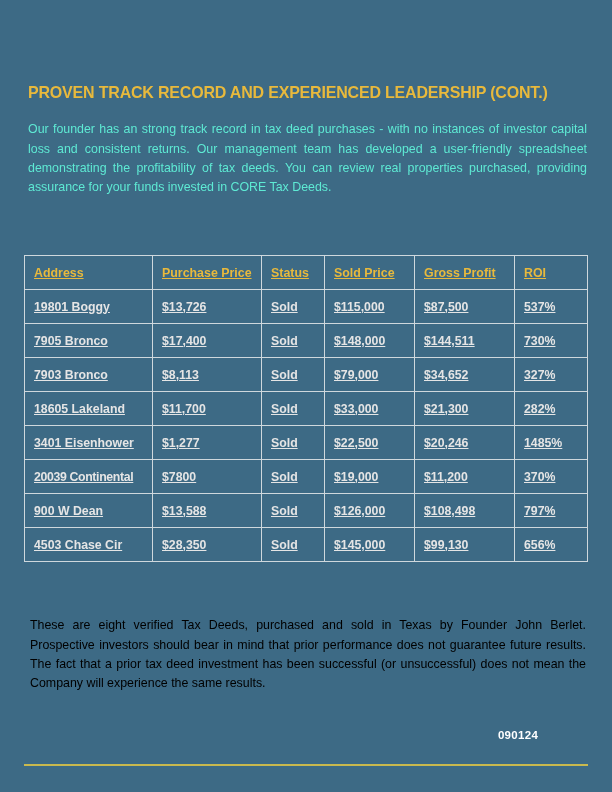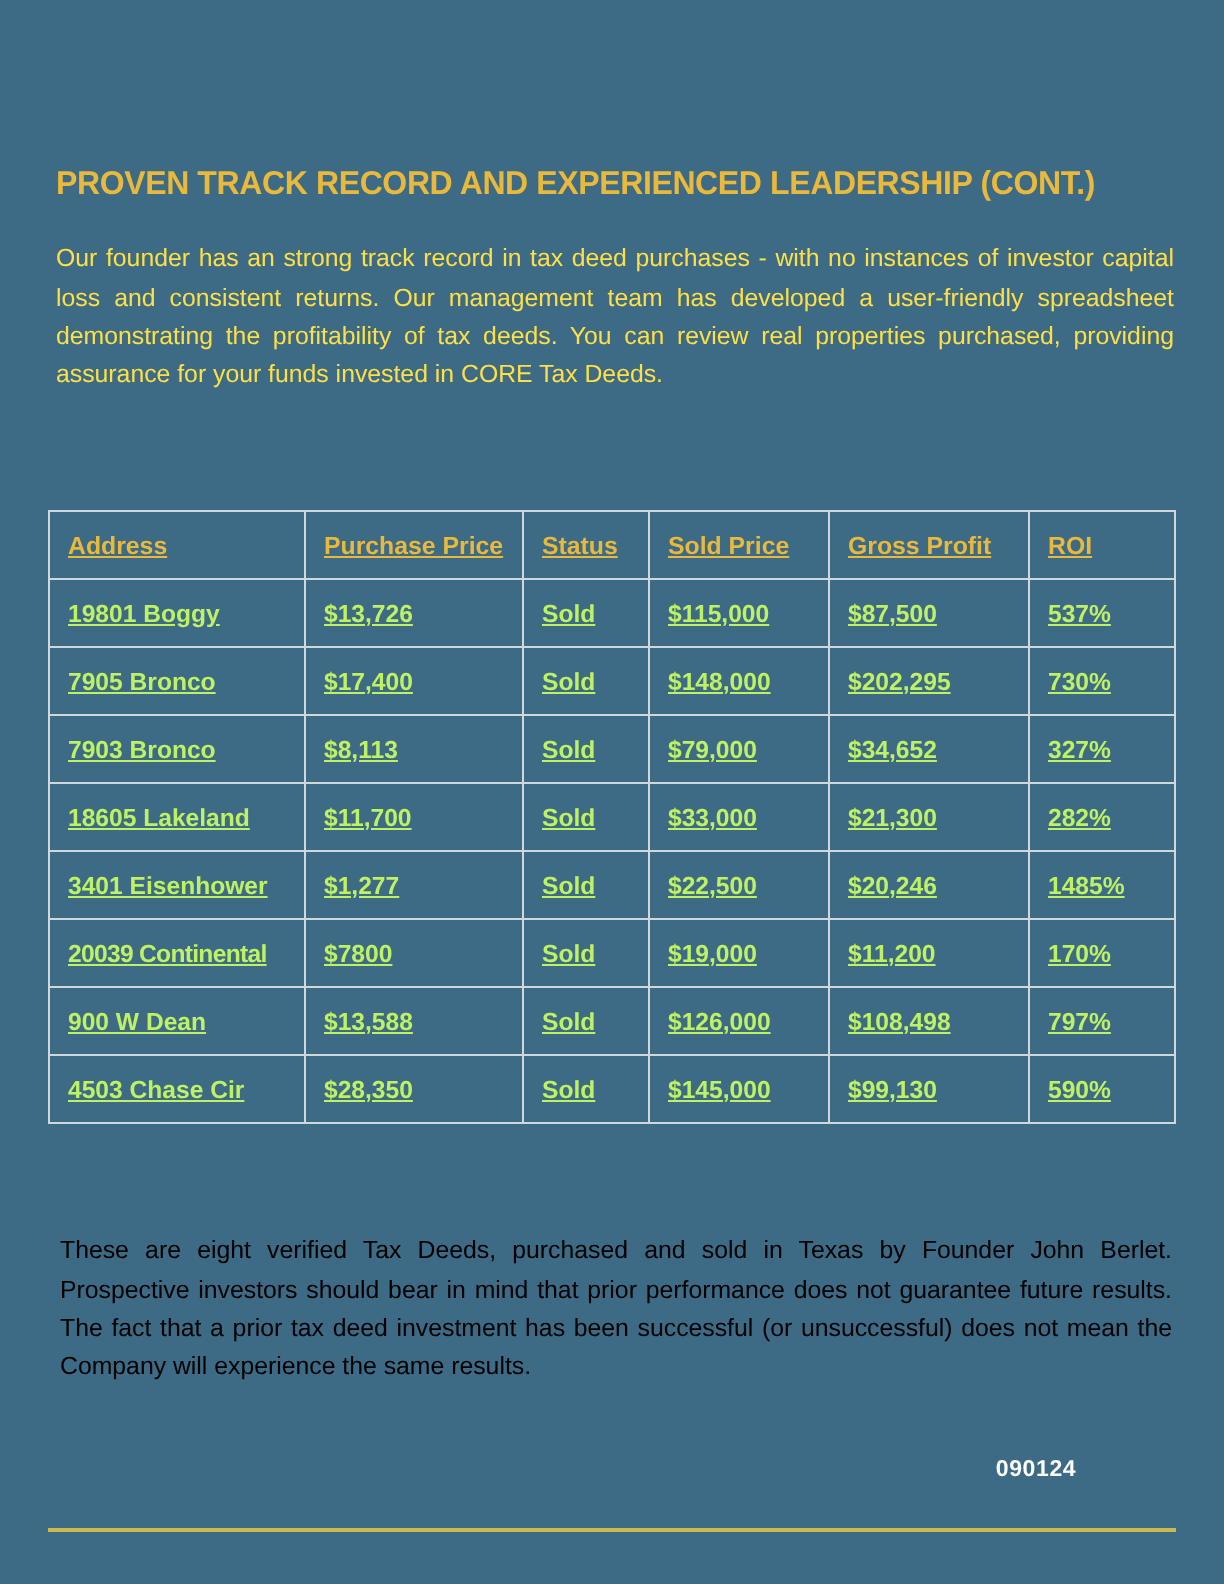--- a/index.html
+++ b/index.html
@@ -36,21 +36,21 @@
     transform: scaleX(0.97);
     transform-origin: left center;
   }
 
   
   .intro {
     position: absolute;
     left: 28px;
     top: 108px;
     width: 559px;
-    color: #fde047;
+    color: #5eead4;
     font-size: 12.4px;
     line-height: 19.2px;
     text-align: justify;
     text-justify: inter-word;
     font-stretch: condensed;
   }
 
   
   .table-wrap {
     position: absolute;
@@ -75,21 +75,21 @@
     font-stretch: condensed;
     overflow: hidden;
     white-space: nowrap;
     text-decoration: underline;
   }
   table.deeds th {
     color: #e8b93c;
     font-size: 12.4px;
   }
   table.deeds td {
-    color: #bef264;
+    color: #e5e5e5;
   }
   
   .col-address  { width: 128px; }
   .col-purchase { width: 109px; }
   .col-status   { width: 63px;  }
   .col-sold     { width: 90px;  }
   .col-gross    { width: 100px; }
   .col-roi      { width: 73px;  }
 
   td.tight { letter-spacing: -0.35px; padding-left: 8px; }
@@ -168,21 +168,21 @@
           <td>Sold</td>
           <td>$115,000</td>
           <td>$87,500</td>
           <td>537%</td>
         </tr>
         <tr>
           <td>7905 Bronco</td>
           <td>$17,400</td>
           <td>Sold</td>
           <td>$148,000</td>
-          <td>$202,295</td>
+          <td>$144,511</td>
           <td>730%</td>
         </tr>
         <tr>
           <td>7903 Bronco</td>
           <td>$8,113</td>
           <td>Sold</td>
           <td>$79,000</td>
           <td>$34,652</td>
           <td>327%</td>
         </tr>
@@ -201,37 +201,37 @@
           <td>$22,500</td>
           <td>$20,246</td>
           <td>1485%</td>
         </tr>
         <tr>
           <td class="tight">20039 Continental</td>
           <td>$7800</td>
           <td>Sold</td>
           <td>$19,000</td>
           <td>$11,200</td>
-          <td>170%</td>
+          <td>370%</td>
         </tr>
         <tr>
           <td>900 W Dean</td>
           <td>$13,588</td>
           <td>Sold</td>
           <td>$126,000</td>
           <td>$108,498</td>
           <td>797%</td>
         </tr>
         <tr>
           <td>4503 Chase Cir</td>
           <td>$28,350</td>
           <td>Sold</td>
           <td>$145,000</td>
           <td>$99,130</td>
-          <td>590%</td>
+          <td>656%</td>
         </tr>
       </tbody>
     </table>
   </div>
 
   <p class="disclaimer">These are eight verified Tax Deeds, purchased and sold in Texas by Founder John Berlet. Prospective investors should bear in mind that prior performance does not guarantee future results. The fact that a prior tax deed investment has been successful (or unsuccessful) does not mean the Company will experience the same results.</p>
 
   <div class="footer-code">090124</div>
 
   <div class="footer-rule"></div>

